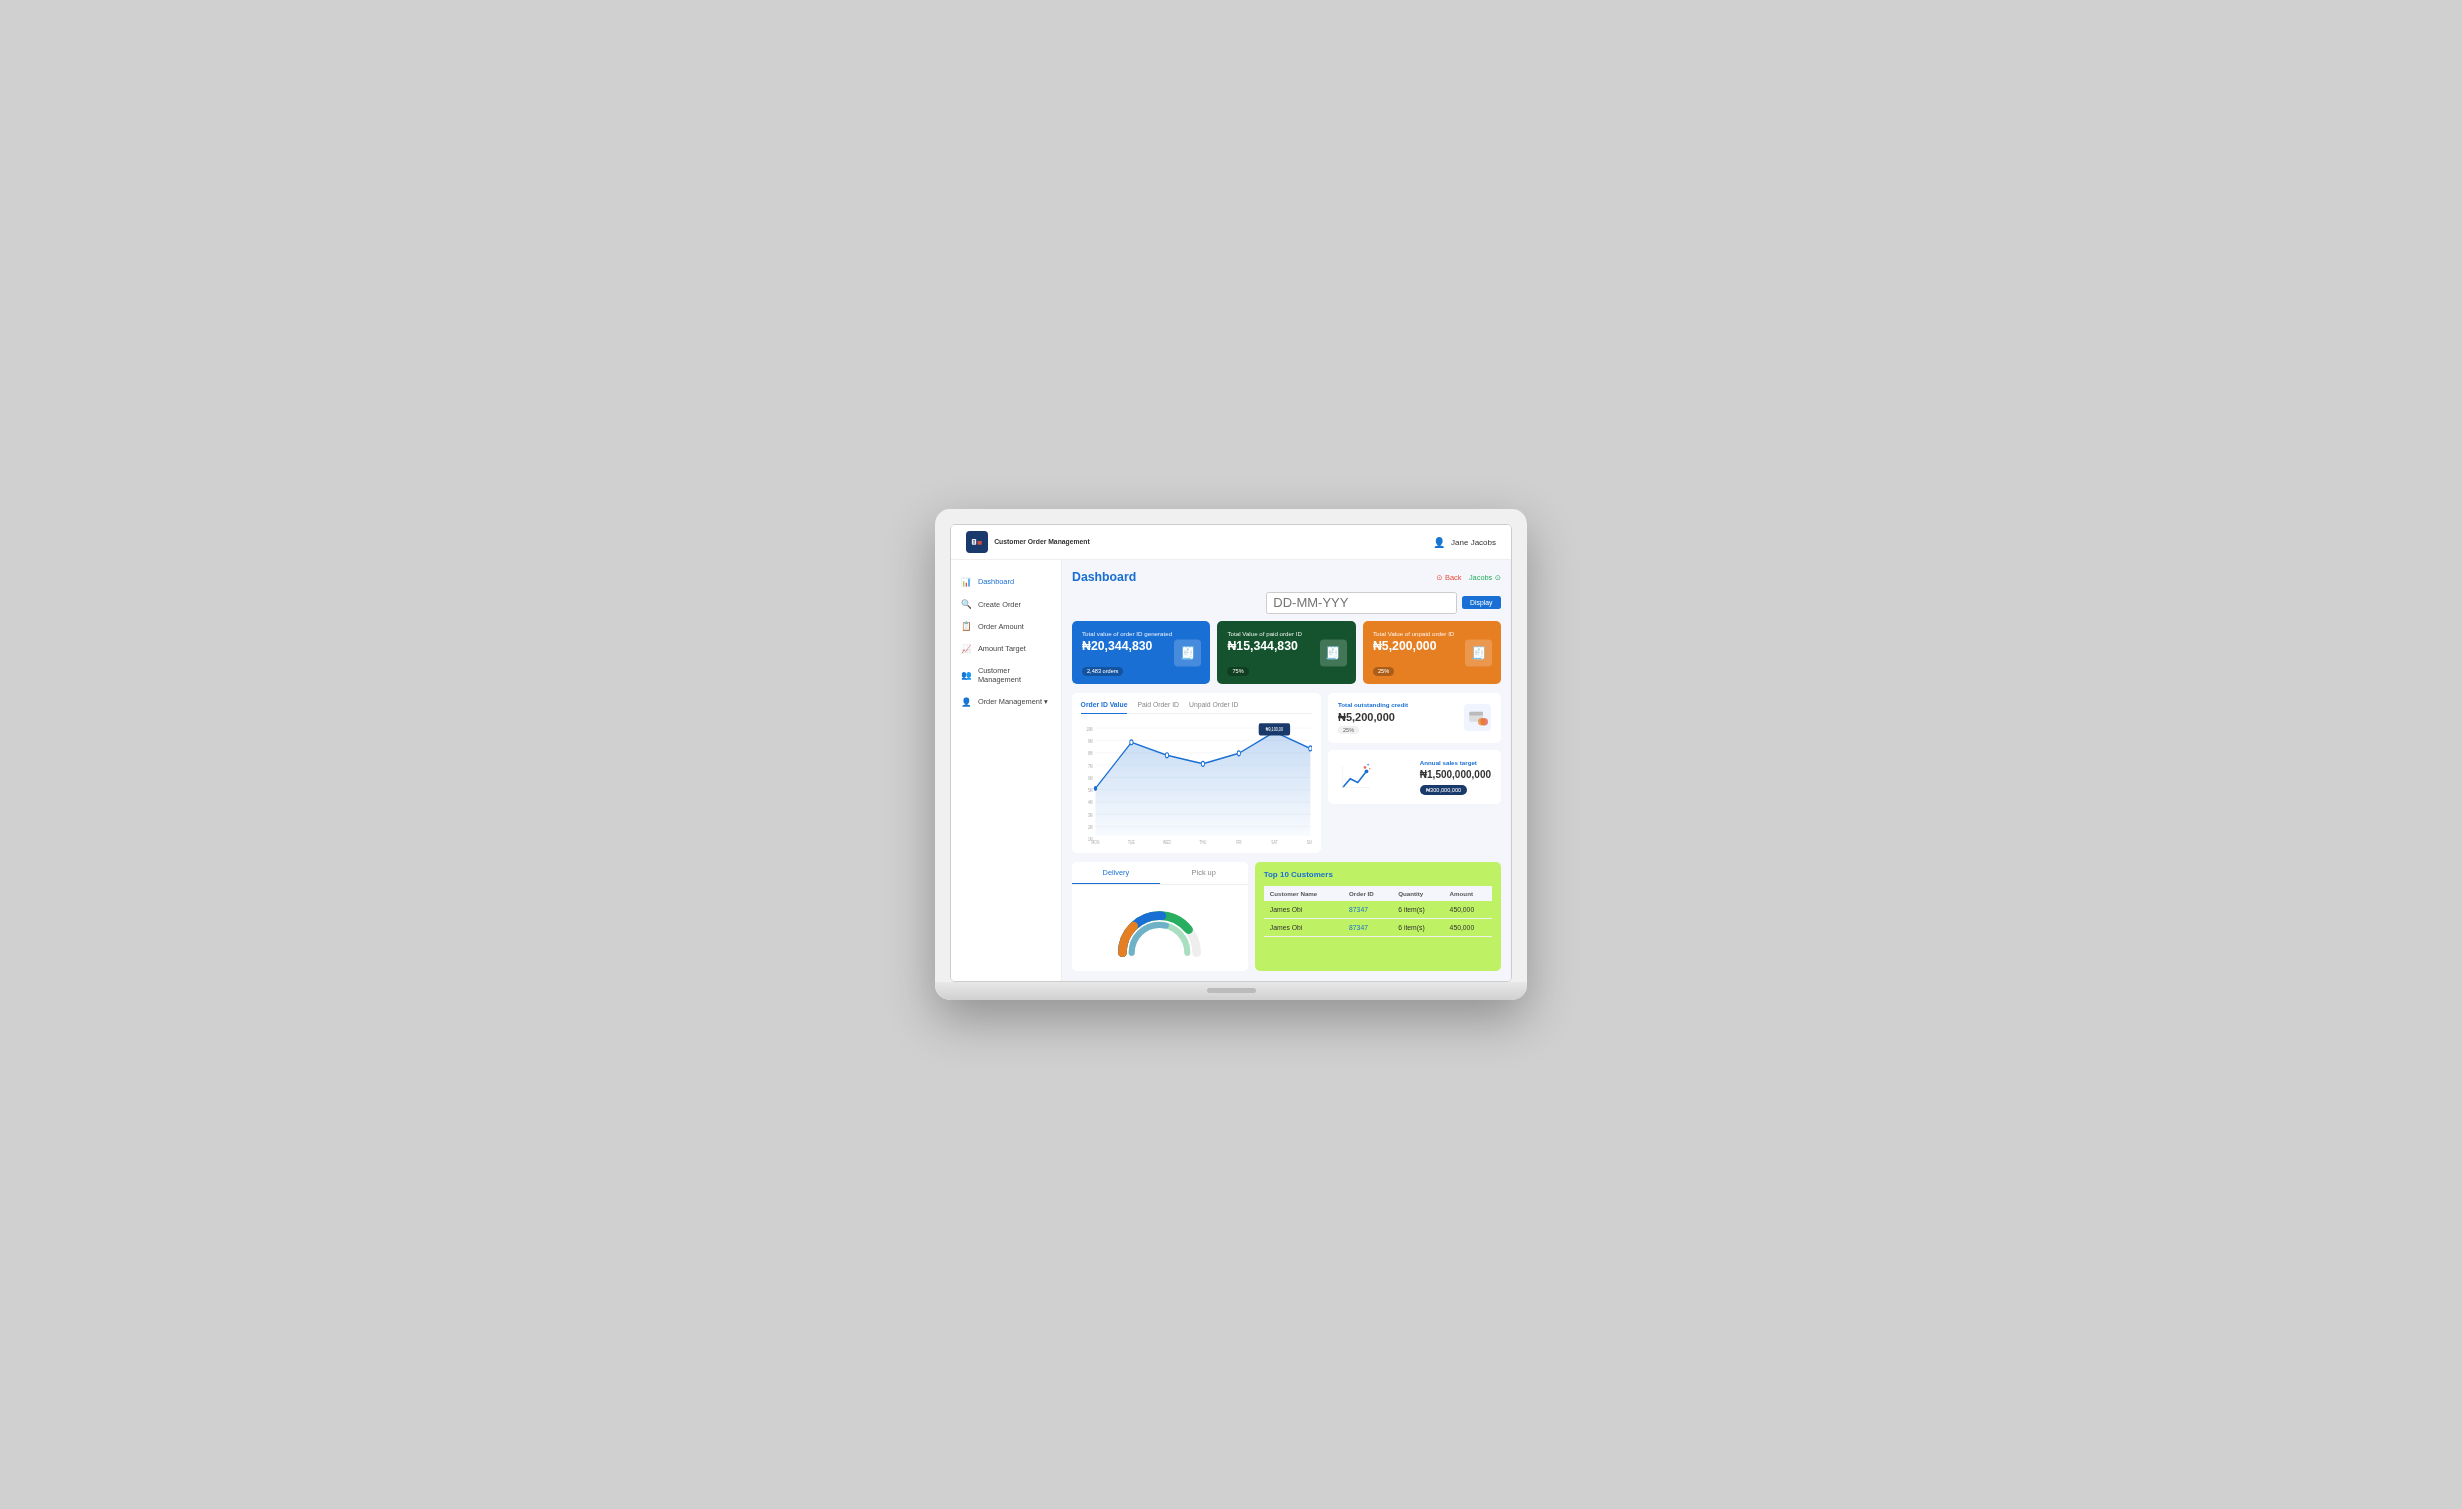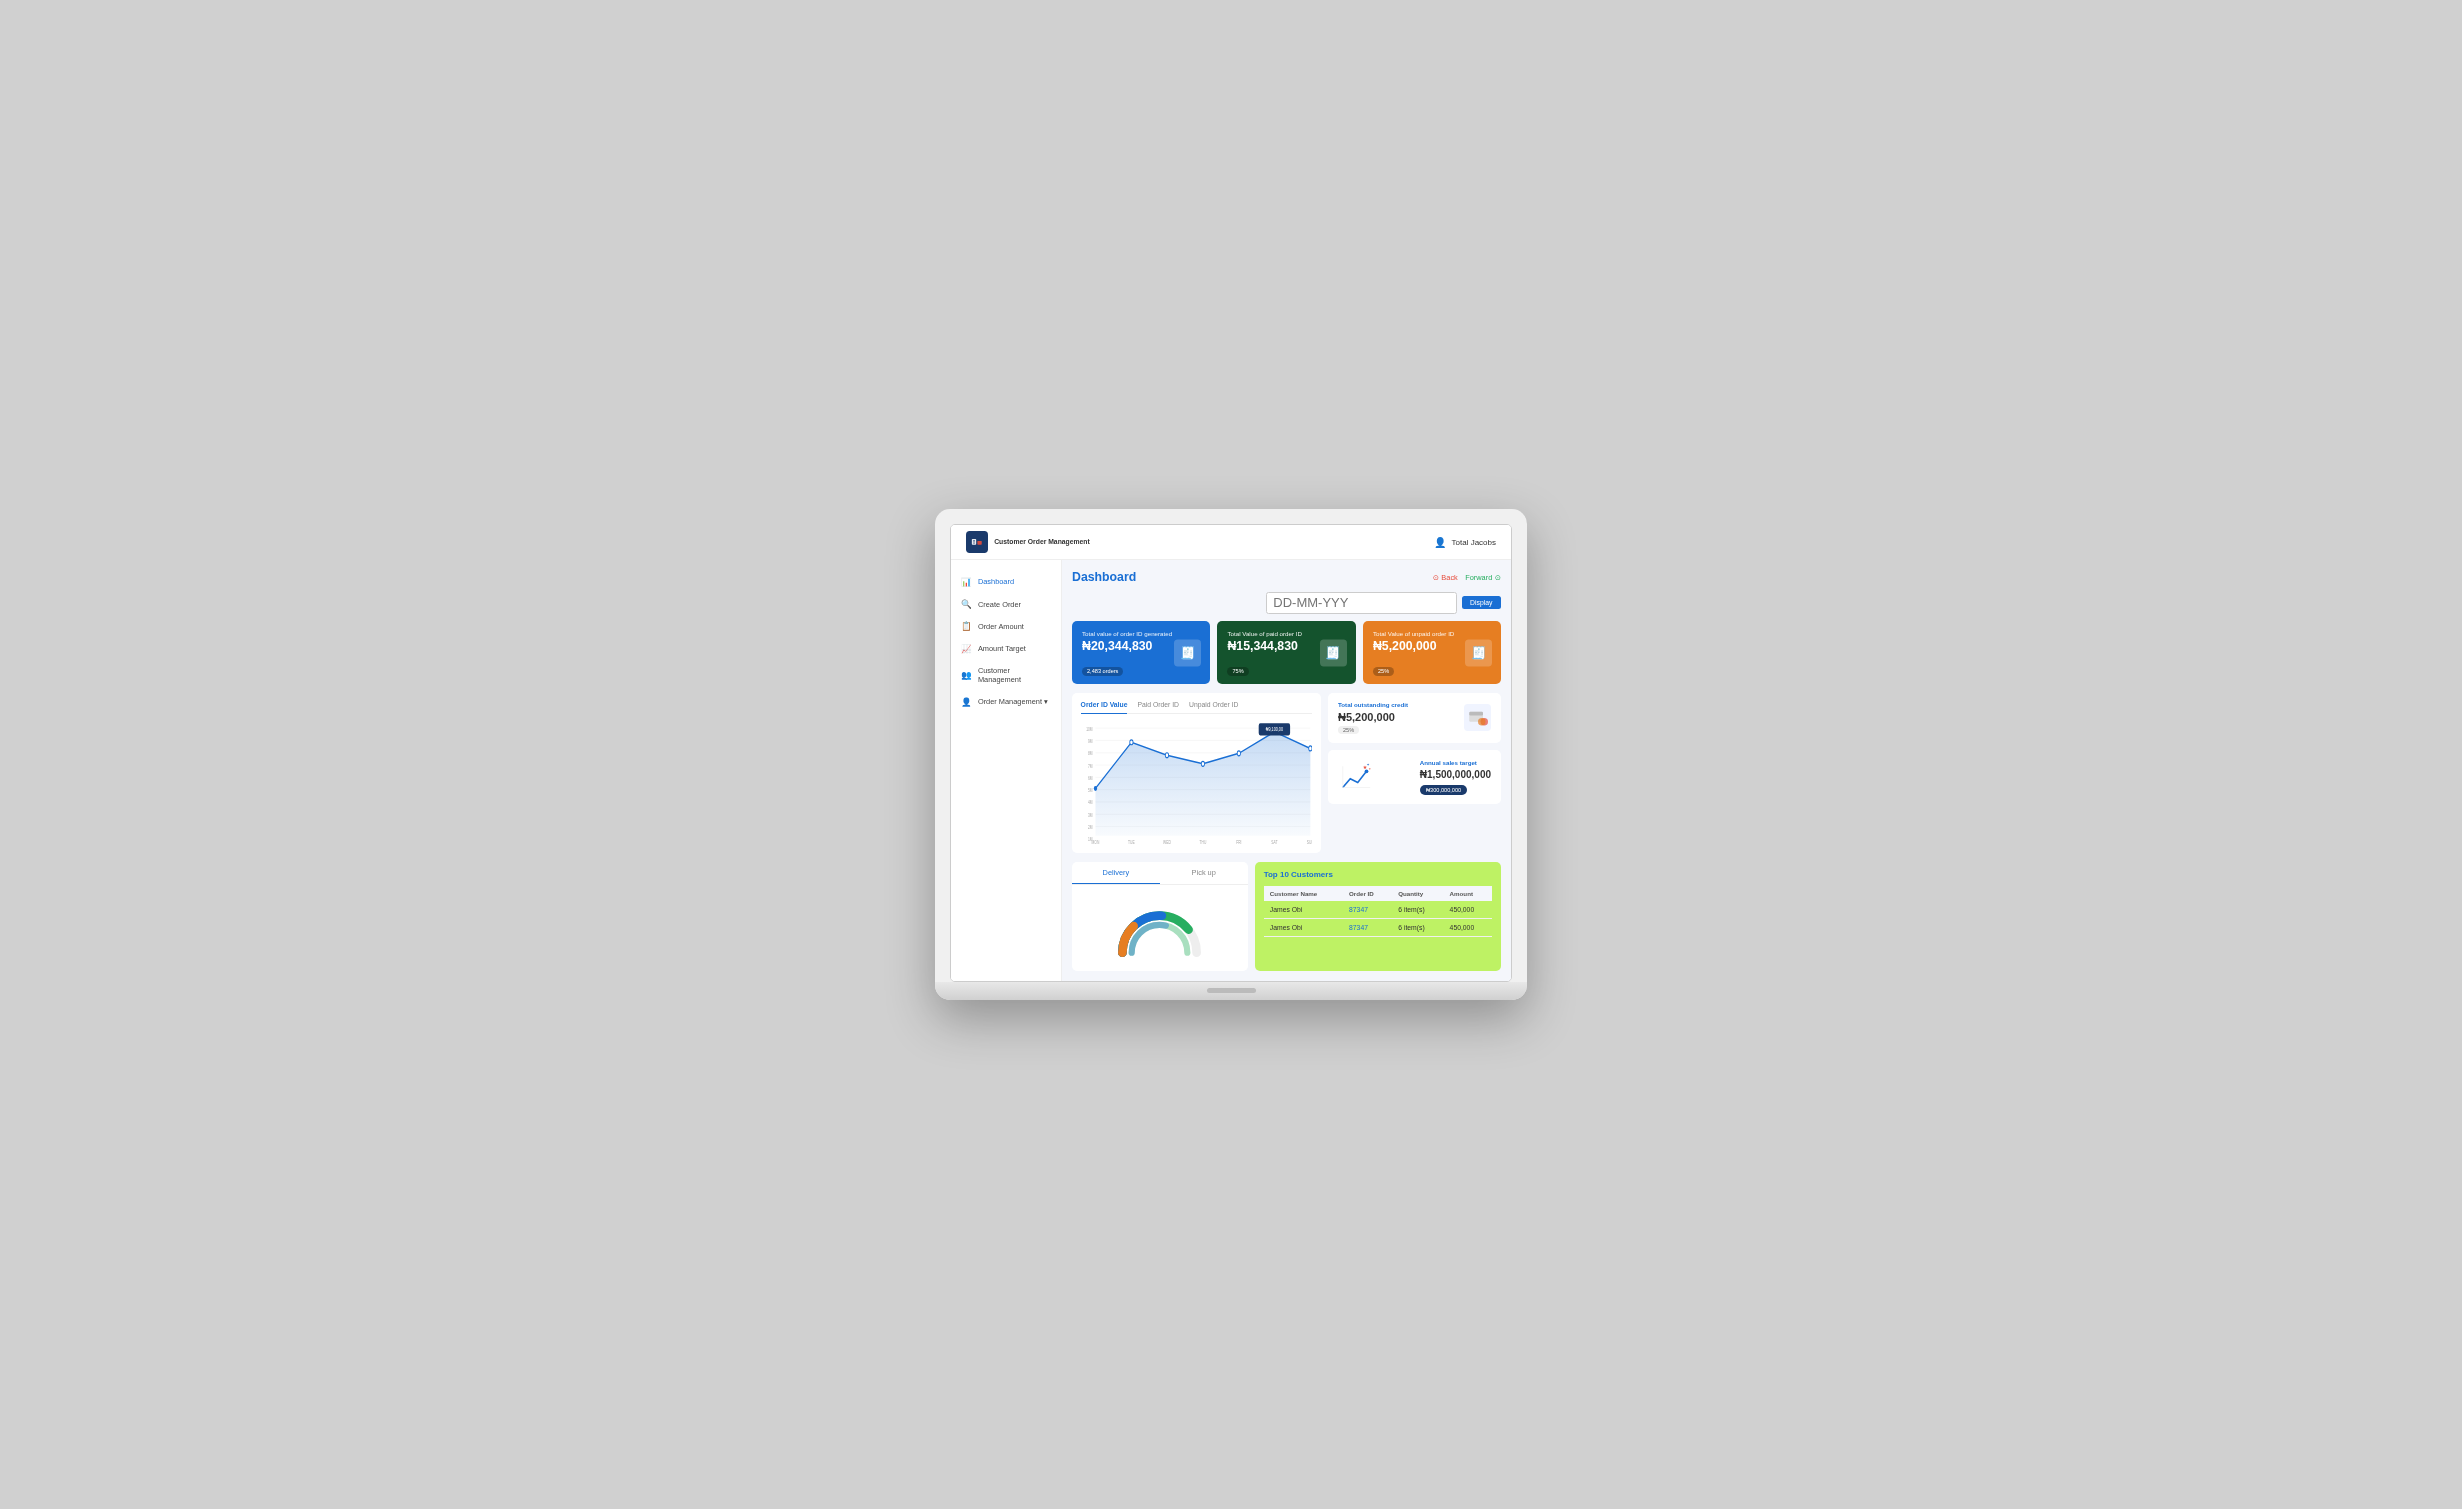--- a/index.html
+++ b/index.html
@@ -428,21 +428,21 @@
             <rect x="5" y="11" width="3" height="1" fill="#1a3a6b"></rect>
           </svg>
         </div>
         <div class="logo-text">
           <div>Customer Order
 Management</div>
         </div>
       </div>
       <div class="user-info">
         <span class="user-icon">👤</span>
-        <span>Total Jacobs</span>
+        <span>Jane Jacobs</span>
       </div>
     </div>
 
     <div class="app-body">
 
       <div class="sidebar">
         <div class="sidebar-item active">
           <span class="sidebar-icon">📊</span>
           <span>Dashboard</span>
         </div>
@@ -471,21 +471,21 @@
       <div class="main-content">
 
         <div class="page-header">
           <h1 class="page-title">Dashboard</h1>
           <div class="nav-buttons">
             <span class="nav-back">
               <span style="color:#e74c3c;">⊙</span>
               <span>Back</span>
             </span>
             <span class="nav-forward">
-              <span>Forward</span>
+              <span>Jacobs</span>
               <span style="color:#27ae60;">⊙</span>
             </span>
           </div>
         </div>
 
         <div class="date-row">
           <input class="date-input" type="text" placeholder="DD-MM-YYY" style="">
           <button class="display-btn">Display</button>
         </div>
 

